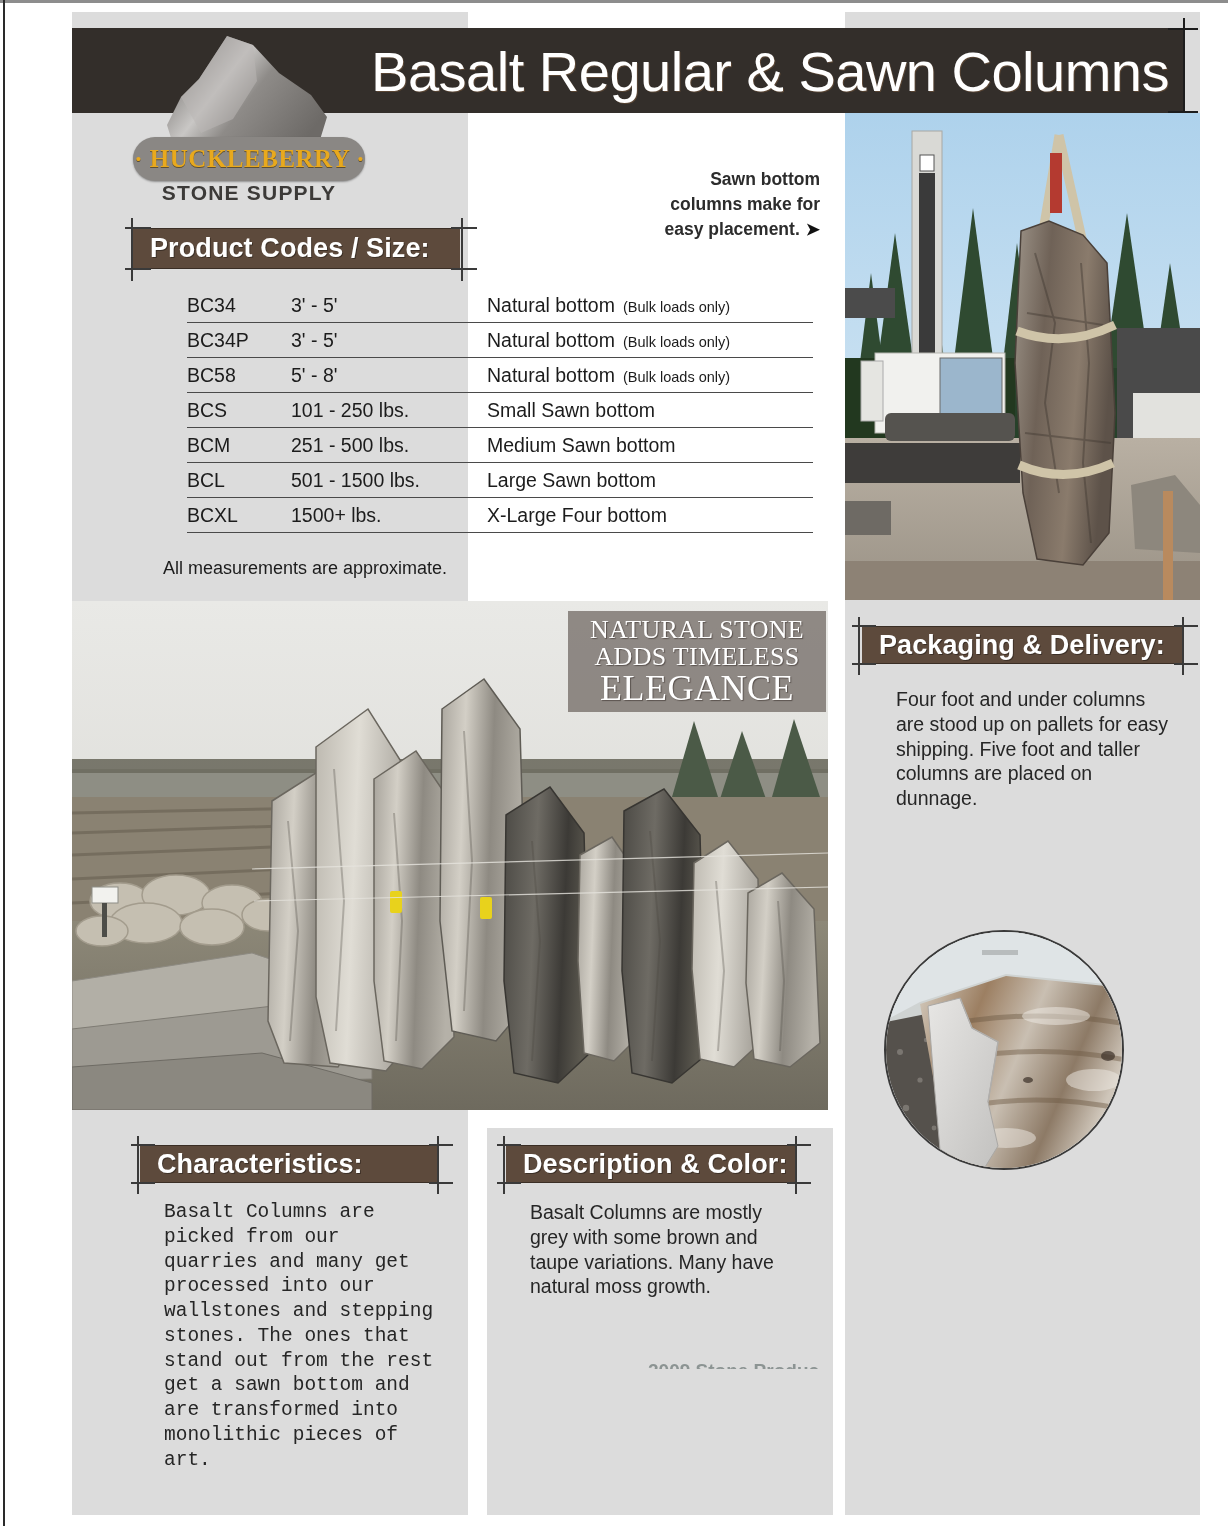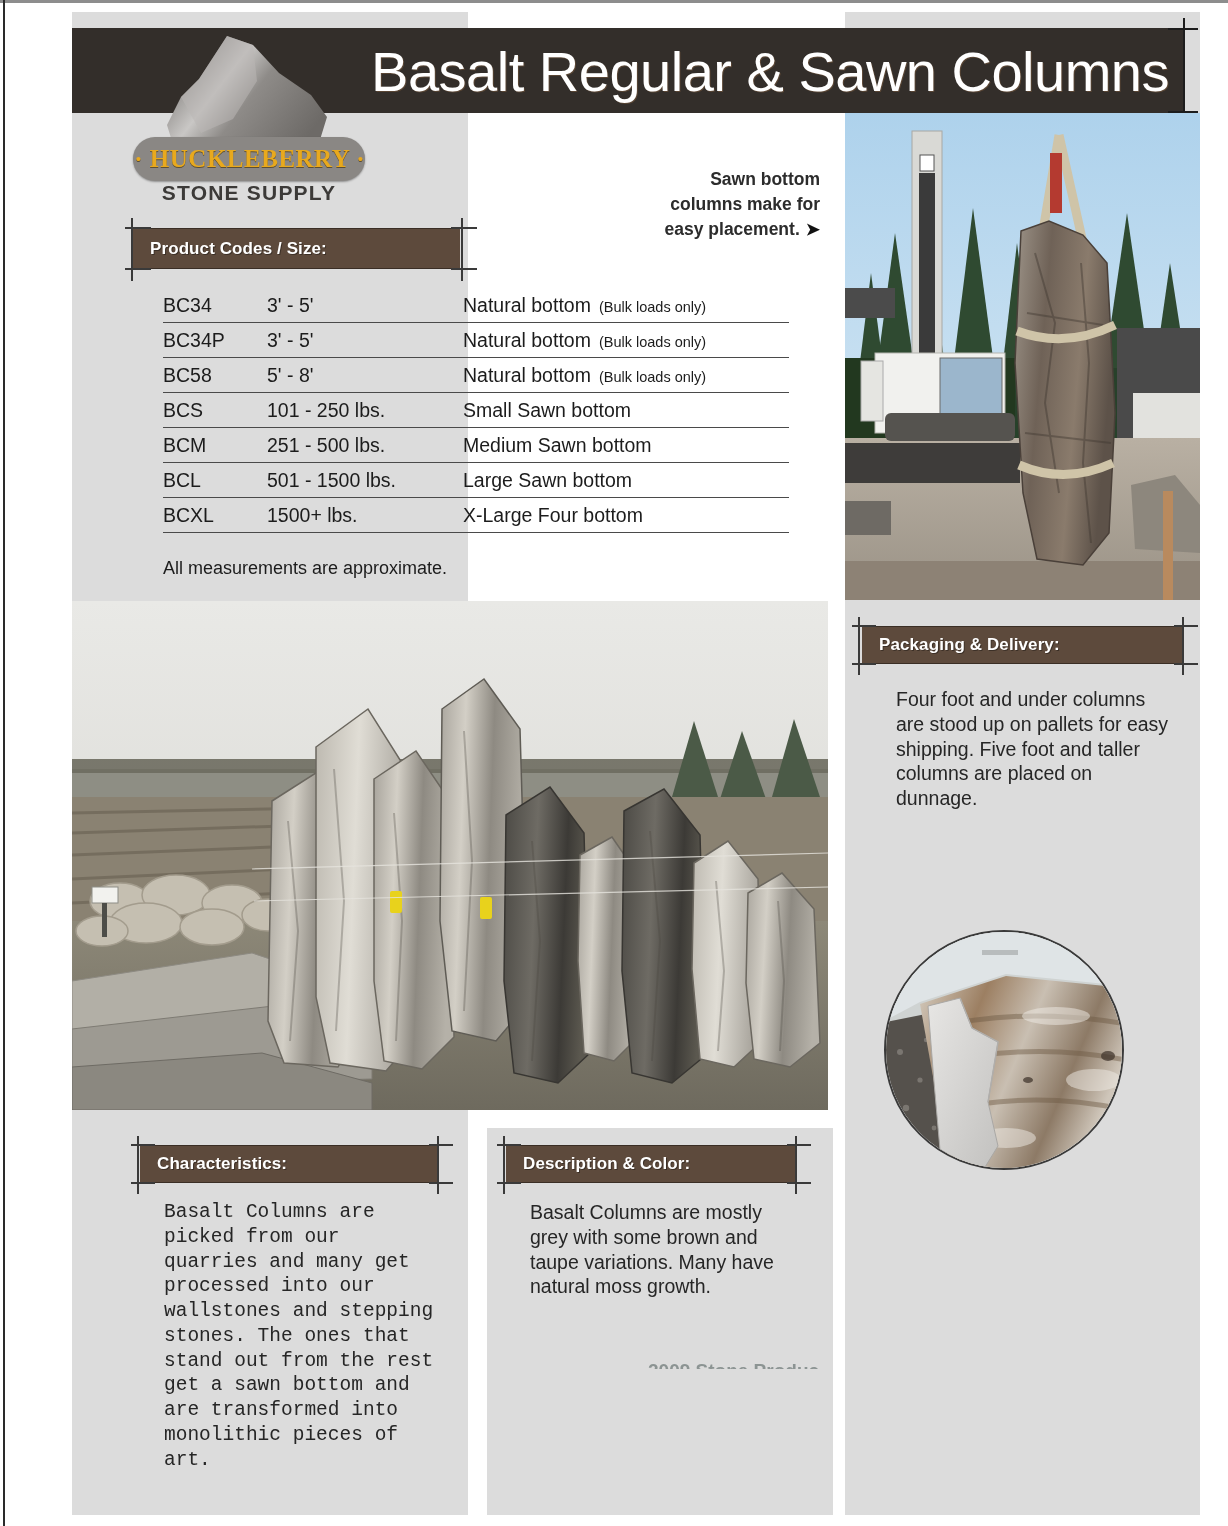--- a/index.html
+++ b/index.html
@@ -111,39 +111,39 @@
     margin-left: 6px;
     font-size: 17px;
     color: #111;
   }
 
   
   .sec-head {
     position: absolute;
     background: #5d4a3c;
     color: #ffffff;
-    font-size: 17px;
+    font-size: 27px;
     font-weight: 700;
     display: flex;
     align-items: center;
     padding-left: 17px;
     letter-spacing: .1px;
     text-shadow: 1px 1px 0 rgba(0,0,0,.35);
     border-top: 1px solid #3a2e25;
     border-bottom: 1px solid #3a2e25;
   }
   .bracket { position: absolute; pointer-events: none; }
   .bracket .v { position: absolute; width: 2px; background: #3a3a3a; }
   .bracket .h { position: absolute; height: 2px; background: #3a3a3a; }
 
   
   #product-table {
     position: absolute; left: 163px; top: 288px; width: 626px;
   }
-  #product-table table { border-collapse: collapse; width: 100%; }
+  #product-table table { border-collapse: collapse; width: 100%; margin-left: 24px; }
   #product-table td {
     padding: 6px 0 5px 0;
     border-bottom: 1.5px solid #4a4a4a;
     font-size: 19.5px;
     color: #1c1c1c;
     white-space: nowrap;
     vertical-align: baseline;
   }
   td.c-code { width: 104px; }
   td.c-size { width: 196px; }
@@ -540,20 +540,25 @@
       <rect x="318" y="290" width="12" height="22" rx="2" fill="#e8d21c"></rect>
       <rect x="408" y="296" width="12" height="22" rx="2" fill="#e8d21c"></rect>
 
       <g stroke="#e6e4de" stroke-width="1.2" opacity=".8">
         <path d="M180 268 L756 252"></path>
           <path d="M182 300 L756 286"></path>
       </g>
     </svg>
   </div>
 
+  <div id="elegance">
+    <div id="eleg1">NATURAL STONE</div>
+    <div id="eleg2">ADDS TIMELESS</div>
+    <div id="eleg3">ELEGANCE</div>
+  </div>
 
   <div class="sec-head" style="left:140px; top:1145px; width:298px; height:38px;">Characteristics:</div>
   <div class="bracket" style="left:131px; top:1136px; width:322px; height:58px;">
     <div class="v" style="left:6px;   top:0;   height:58px;"></div>
     <div class="v" style="left:306px; top:0;   height:58px;"></div>
     <div class="h" style="left:0;     top:8px;  width:24px;"></div>
     <div class="h" style="left:0;     top:46px; width:24px;"></div>
     <div class="h" style="left:298px; top:8px;  width:24px;"></div>
     <div class="h" style="left:298px; top:46px; width:24px;"></div>
   </div>

